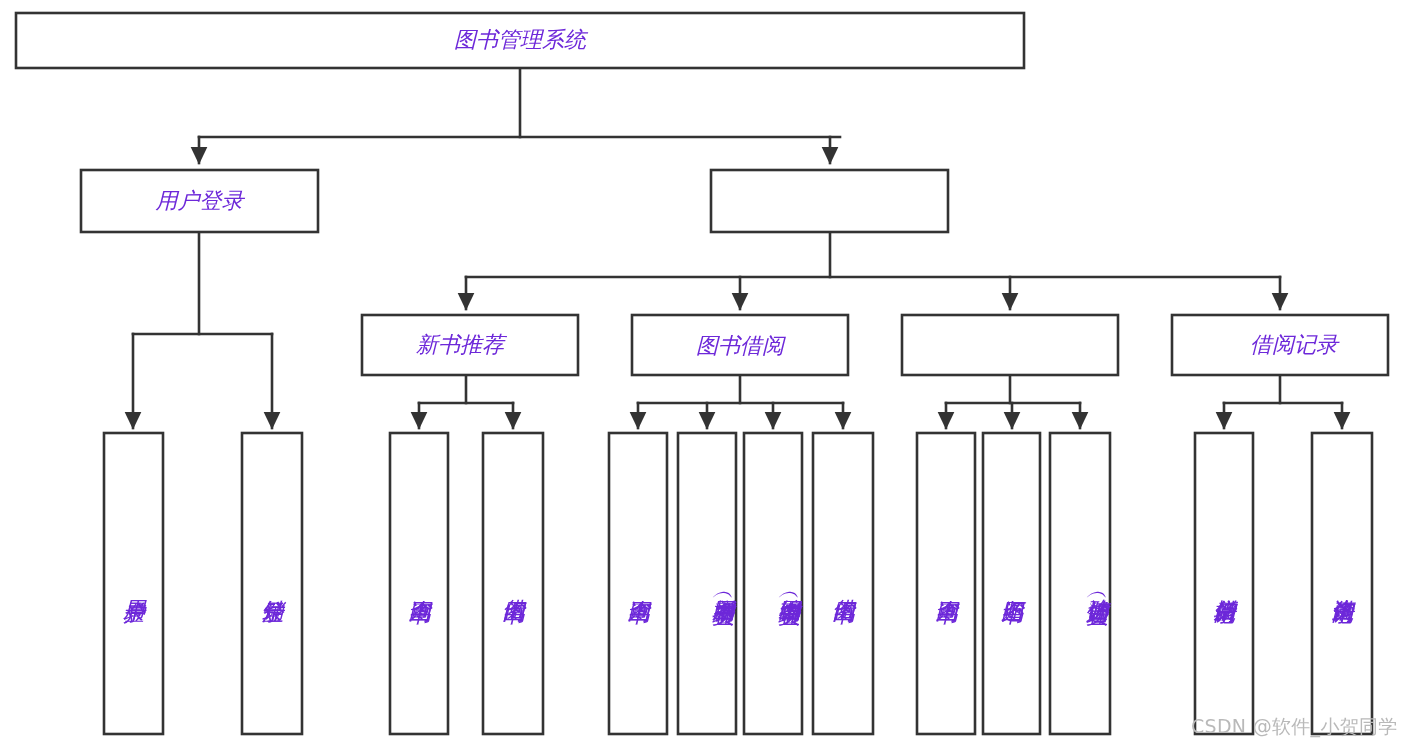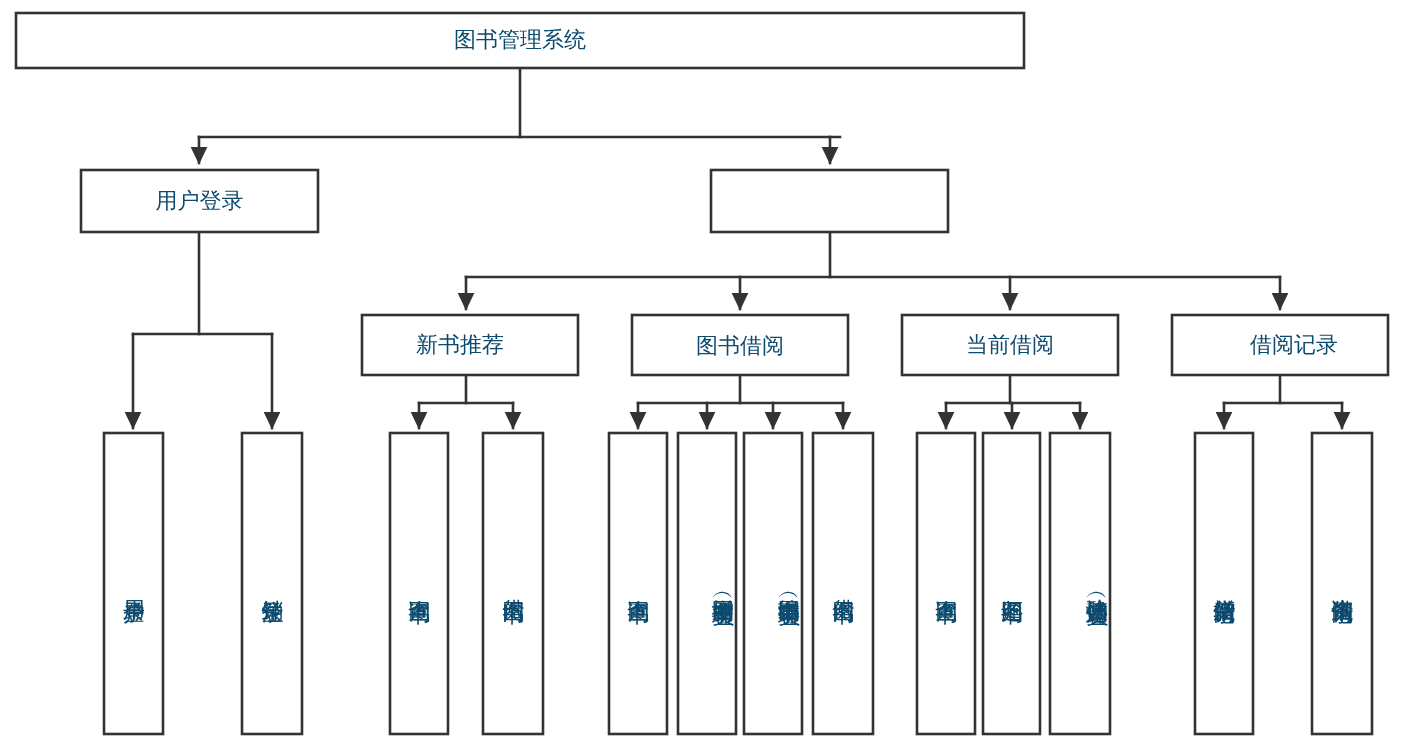--- a/index.html
+++ b/index.html
@@ -38,26 +38,27 @@
     stroke-linecap: square;
   }
   .arrow-head {
     fill: #333333;
   }
   .node-label {
     position: absolute;
     display: flex;
     align-items: center;
     justify-content: center;
-    color: #0c4a6e;
+    color: #6d28d9;
     font-family: "DejaVu Sans", "Liberation Sans", sans-serif;
     text-align: center;
     line-height: 1.22;
     pointer-events: none;
     white-space: pre;
+    font-style: italic;
   }
   .node-label.horiz {
     font-size: 22px;
   }
   .node-label.vert {
     writing-mode: vertical-rl;
     text-orientation: upright;
     font-size: 22px;
     letter-spacing: 1px;
     align-items: flex-start;
@@ -162,35 +163,35 @@
       <rect class="node-rect" x="1312" y="433" width="60" height="301"></rect>
     </g>
   </svg>
 
   <div class="node-label horiz" style="left:16px;  top:13px;  width:1008px; height:55px;">图书管理系统</div>
 
   <div class="node-label horiz" style="left:81px;  top:170px; width:237px; height:62px;">用户登录</div>
 
   <div class="node-label horiz" style="left:362px;  top:315px; width:196px; height:60px;">新书推荐</div>
   <div class="node-label horiz" style="left:632px;  top:315px; width:216px; height:62px;">图书借阅</div>
-  <div class="node-label horiz" style="left:902px;  top:315px; width:216px; height:60px;">当前借阅</div>
   <div class="node-label horiz" style="left:1172px; top:315px; width:244px; height:60px;">借阅记录</div>
 
   <div class="node-label vert centered" style="left:104px; top:433px; width:59px; height:301px;">用户登录</div>
   <div class="node-label vert centered" style="left:242px; top:433px; width:60px; height:301px;">注销登录</div>
 
   <div class="node-label vert centered" style="left:390px; top:433px; width:58px; height:301px;">查询图书</div>
   <div class="node-label vert centered" style="left:483px; top:433px; width:60px; height:301px;">借阅图书</div>
 
   <div class="node-label vert centered" style="left:609px; top:433px; width:58px; height:301px;">查询图书</div>
   <div class="node-label vert" style="left:678px; top:433px; width:58px; height:301px;">新增图书（管理员）</div>
   <div class="node-label vert" style="left:744px; top:433px; width:58px; height:301px;">编辑图书（管理员）</div>
   <div class="node-label vert centered" style="left:813px; top:433px; width:60px; height:301px;">借阅图书</div>
 
   <div class="node-label vert centered" style="left:917px;  top:433px; width:58px; height:301px;">查询图书</div>
   <div class="node-label vert centered" style="left:983px;  top:433px; width:57px; height:301px;">归还图书</div>
   <div class="node-label vert" style="left:1050px; top:433px; width:60px; height:301px;">确认归还（管理员）</div>
 
   <div class="node-label vert centered" style="left:1195px; top:433px; width:58px; height:301px;">新增借阅记录</div>
   <div class="node-label vert centered" style="left:1312px; top:433px; width:60px; height:301px;">查询借阅记录</div>
 
+  <div class="watermark" style="left:1191px; top:714px;">CSDN @软件_小贺同学</div>
 
 </div>
 
 </body></html>

